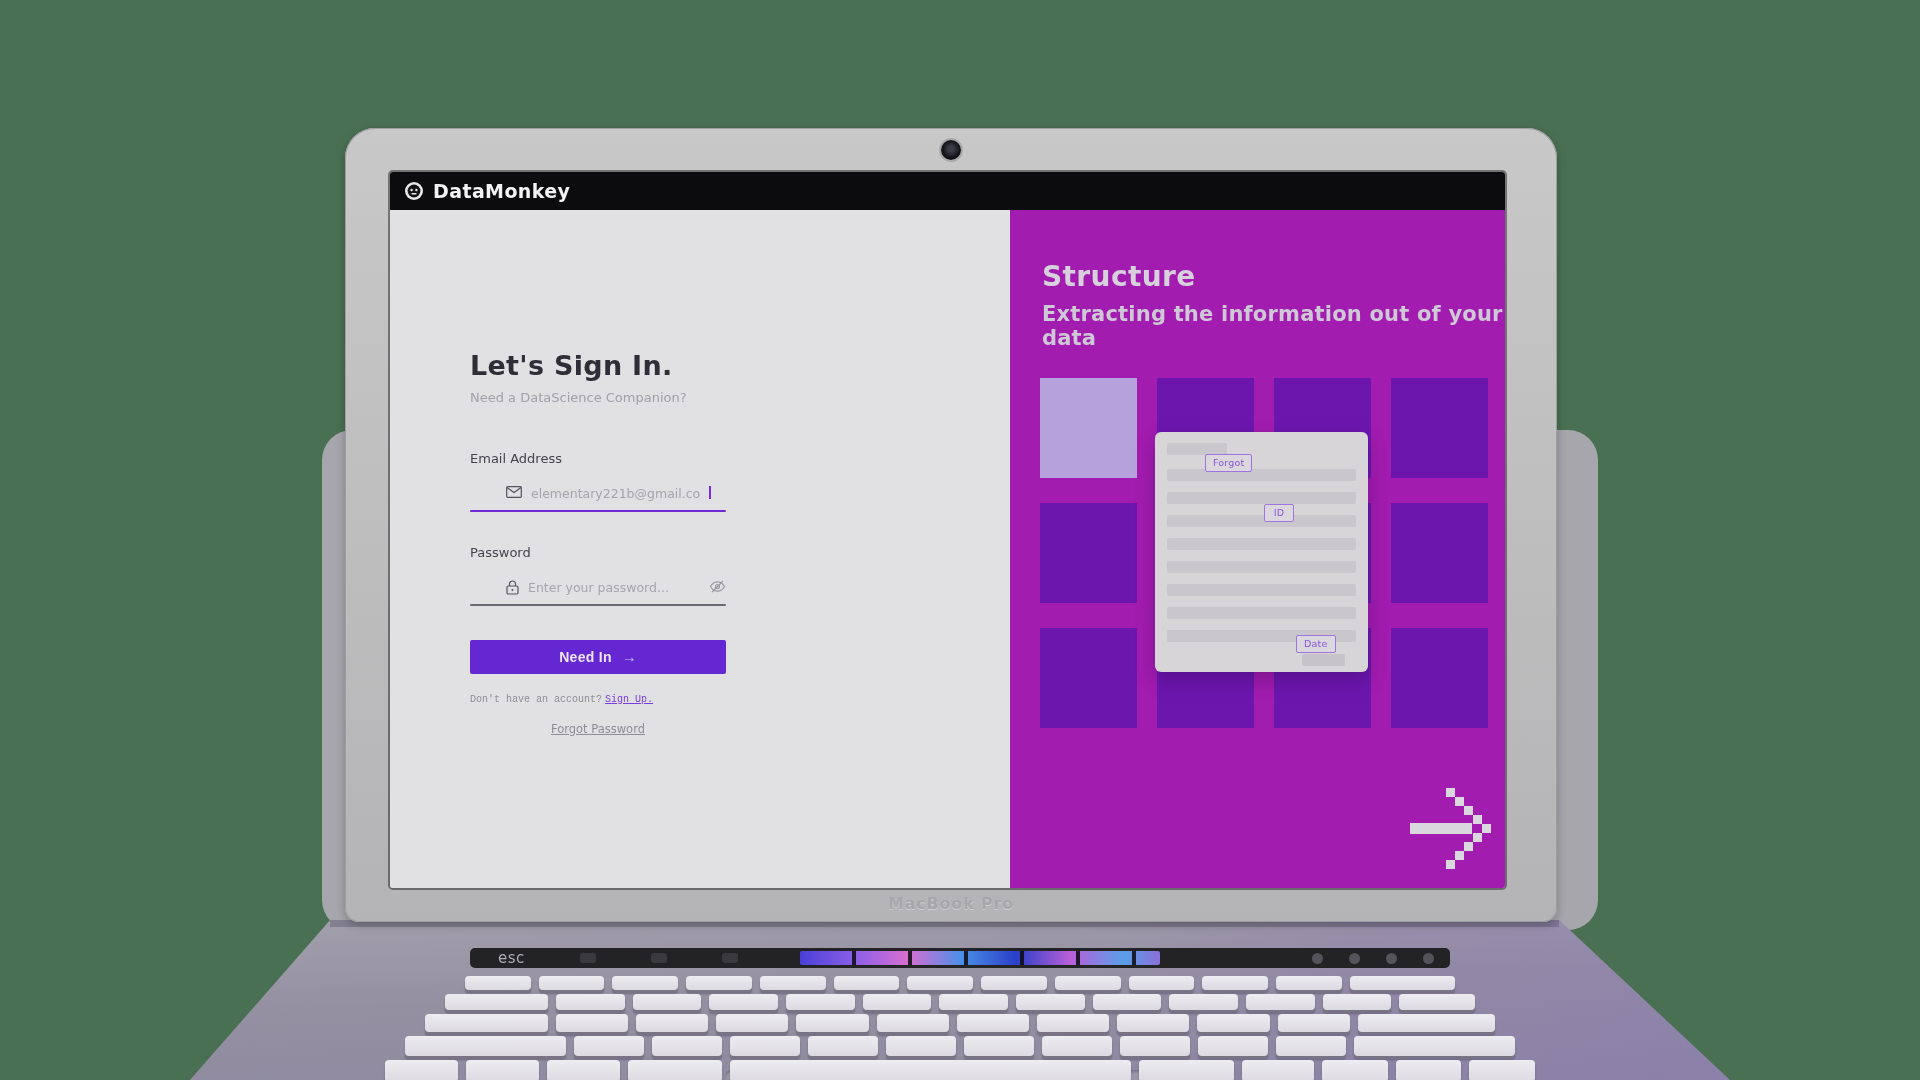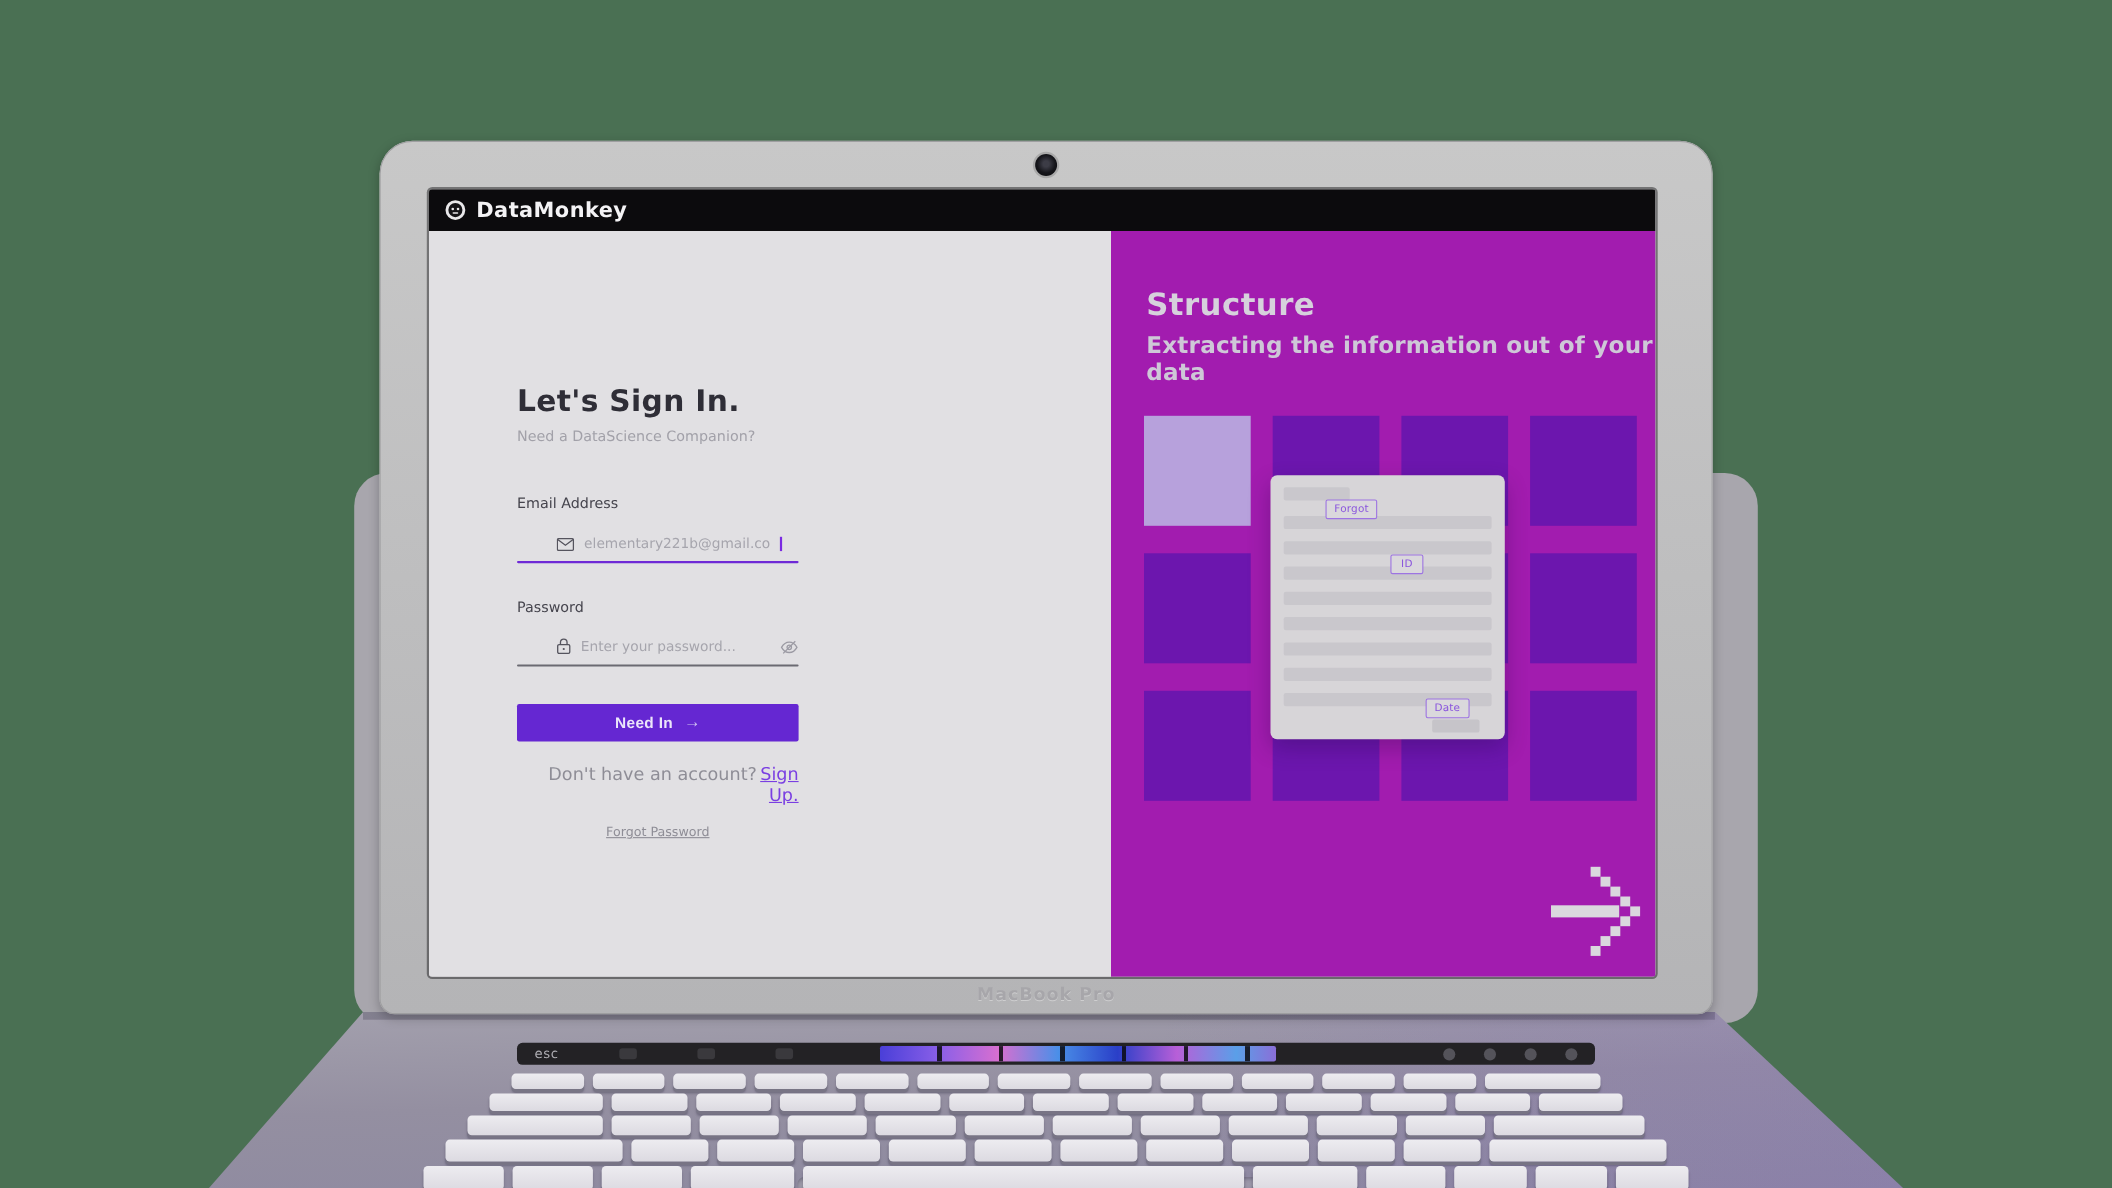--- a/index.html
+++ b/index.html
@@ -31,32 +31,32 @@
   .content { flex:1; display:flex; min-height:0; }
 
   
   .form-panel { width:620px; flex:none; background:#e1e0e3; position:relative; }
   .form { position:absolute; left:80px; top:140px; width:256px; }
   .form-title { font-size:27px; font-weight:600; color:#2f2e37; letter-spacing:.3px; }
   .form-sub { margin-top:9px; font-size:13px; color:#a2a1a9; }
   .field-label { font-size:13px; color:#45444d; }
   .field-label.first { margin-top:46px; }
   .field-label.second { margin-top:33px; }
-  .input-row { margin-top:20px; display:flex; align-items:flex-end; gap:9px; cursor:text;padding-left:36px; }
+  .input-row { margin-top:20px; display:flex; align-items:flex-start; gap:9px; cursor:text;padding-left:36px; }
   .input-text { font-size:12.5px; color:#a6a5ad; }
   .caret { width:2px; height:13px; background:#7a2ae2; display:inline-block; }
   .underline { margin-top:9px; height:2px; background:#6e29d6; border-radius:1px; }
   .underline.gray { height:1.5px; background:#6b6a72; }
   .eye-btn { margin-left:auto; cursor:pointer; display:flex; align-items:center; }
   .signin-btn { margin-top:34px; width:100%; height:34px; background:#6527d2; border:none;
     border-radius:2px; display:flex; align-items:center; justify-content:center; gap:10px;
     cursor:pointer; }
   .btn-label { font-size:14px; font-weight:bold; color:#ece5fa; letter-spacing:.3px; }
   .btn-arrow { font-size:15px; color:#cfc0f2; line-height:1; }
-  .signup-line { margin-top:20px; text-align:right; font-size:16px; color:#8e8d96; }
+  .signup-line { margin-top:20px; text-align:left; font-size:10px; color:#8e8d96;font-family:Liberation Mono, monospace; }
   .signup-link { color:#7a3fe2; text-decoration:underline; margin-left:3px; cursor:pointer; }
   .forgot-link { display:block; margin-top:17px; text-align:center; font-size:11.5px;
     color:#8e8d96; text-decoration:underline; cursor:pointer; }
 
   
   .promo-panel { flex:1; background:#a21caf; position:relative; overflow:hidden; }
   .promo-title { position:absolute; left:32px; top:50px; font-size:28px; font-weight:bold;
     color:#d6d1dc; letter-spacing:.4px; }
   .promo-sub { position:absolute; left:32px; top:92px; font-size:21px; font-weight:bold;
     color:#cec8d7; letter-spacing:.2px; }
@@ -83,21 +83,21 @@
   .base { position:absolute; left:190px; top:920px; width:1540px; height:160px; z-index:2;
     clip-path:polygon(9.1% 0, 88.9% 0, 100% 100%, 0 100%);
     background:linear-gradient(178deg,#a3a0ad 0%, #948fa1 45%, #8d89a0 100%); }
   .base::after { content:""; position:absolute; inset:0;
     background:linear-gradient(100deg, transparent 55%, rgba(120,80,200,.10) 75%, rgba(130,90,210,.18) 100%); }
   .hinge { position:absolute; top:0; left:9.1%; right:11.1%; height:7px;
     background:rgba(60,55,75,.30); }
   .touchbar { position:absolute; left:50%; top:28px; transform:translateX(-50%);
     width:980px; height:20px; background:#232225; border-radius:5px; display:flex;
     align-items:center; z-index:2; }
-  .tb-esc { font-size:12px; color:#aeadb2; margin-left:16px; letter-spacing:.5px; }
+  .tb-esc { font-size:15px; color:#aeadb2; margin-left:28px; letter-spacing:.5px; }
   .tb-dim { width:16px; height:10px; background:#3a393d; border-radius:3px; margin-left:55px; }
   .tb-color { position:absolute; left:330px; top:3px; width:360px; height:14px; border-radius:2px;
     background:linear-gradient(90deg,#4a3fd8,#8a5fe8 15%,#d86fd0 30%,#4a8fe8 45%,#2a3fc8 60%,#b85fd8 75%,#5a9fe8 90%,#8a6fd8);
     overflow:hidden; }
   .tb-color::after { content:""; position:absolute; inset:0;
     background:repeating-linear-gradient(90deg, transparent 0 52px, rgba(10,10,14,.85) 52px 56px); }
   .tb-right { margin-left:auto; margin-right:16px; display:flex; gap:26px; }
   .tb-ric { width:11px; height:11px; background:#54535a; border-radius:50%; }
   .keyboard { position:absolute; left:50%; top:56px; transform:translateX(-50%);
     display:flex; flex-direction:column; align-items:center; gap:4px; z-index:2; }

